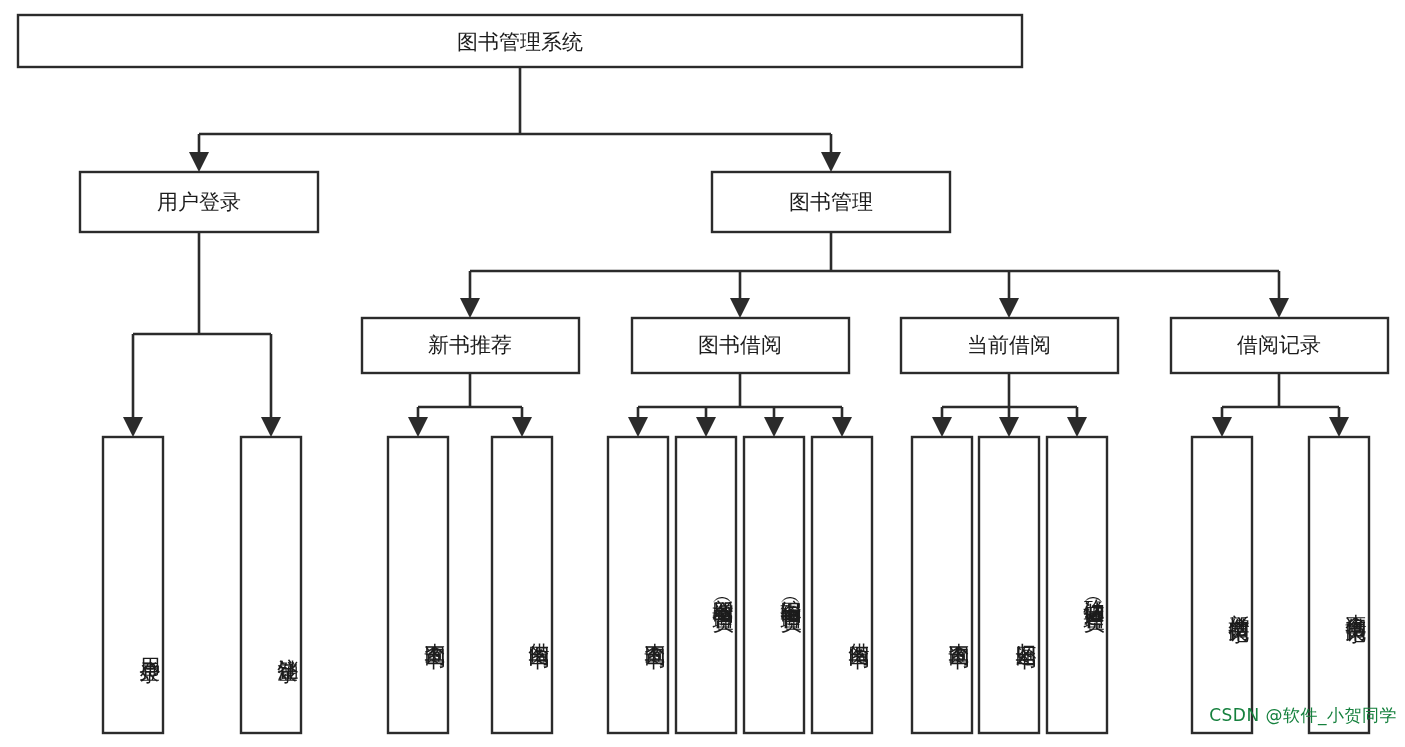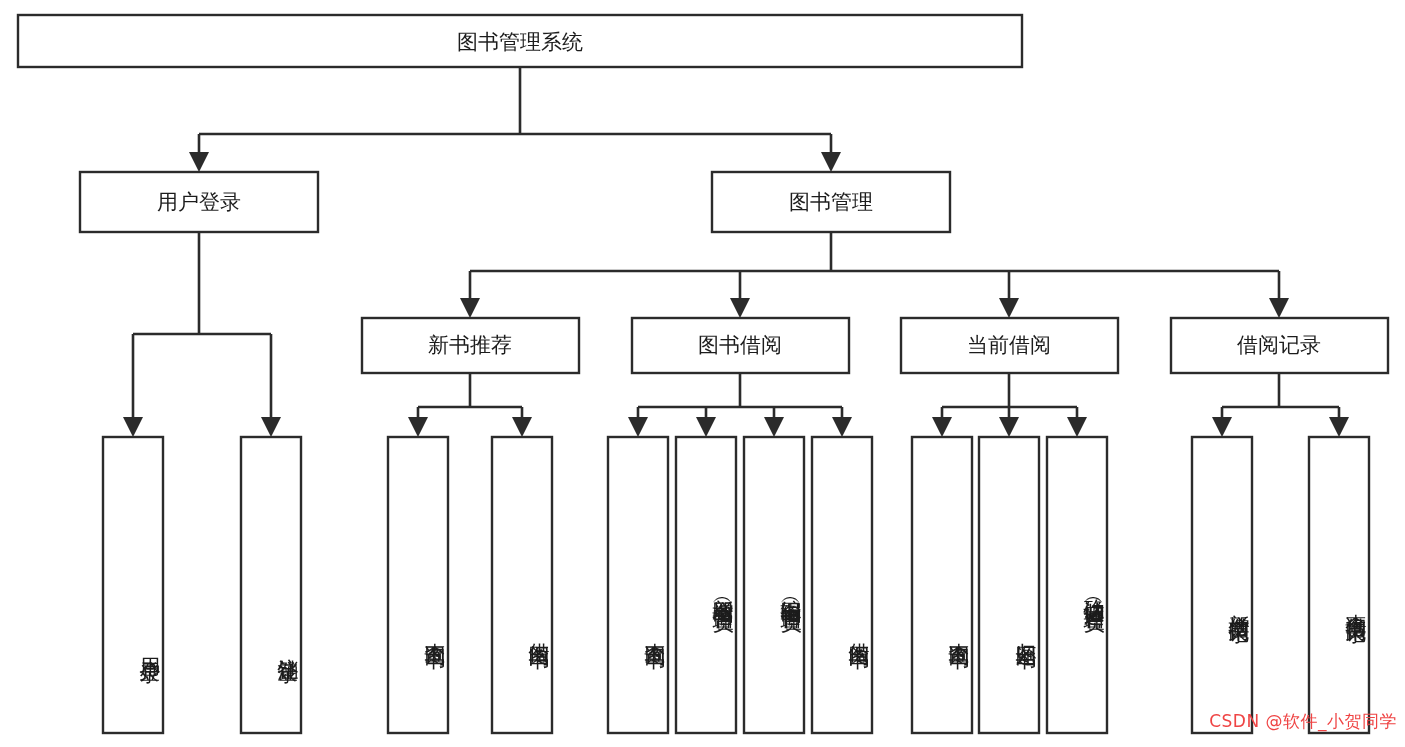--- a/index.html
+++ b/index.html
@@ -58,24 +58,24 @@
     letter-spacing: 2px;
     text-align: center;
     display: flex;
     align-items: flex-start;
     justify-content: center;
     pointer-events: none;
   }
   .watermark {
     position: absolute;
     right: 8px;
-    bottom: 14px;
+    bottom: 20px;
     font-family: "DejaVu Sans", "Liberation Sans", sans-serif;
     font-size: 17px;
-    color: #ef4444;
+    color: #15803d;
     white-space: nowrap;
     letter-spacing: 0.5px;
   }
 </style>
 </head>
 <body>
 
 <div id="diagram-root">
 
   <svg id="flow" viewBox="0 0 1405 747">

